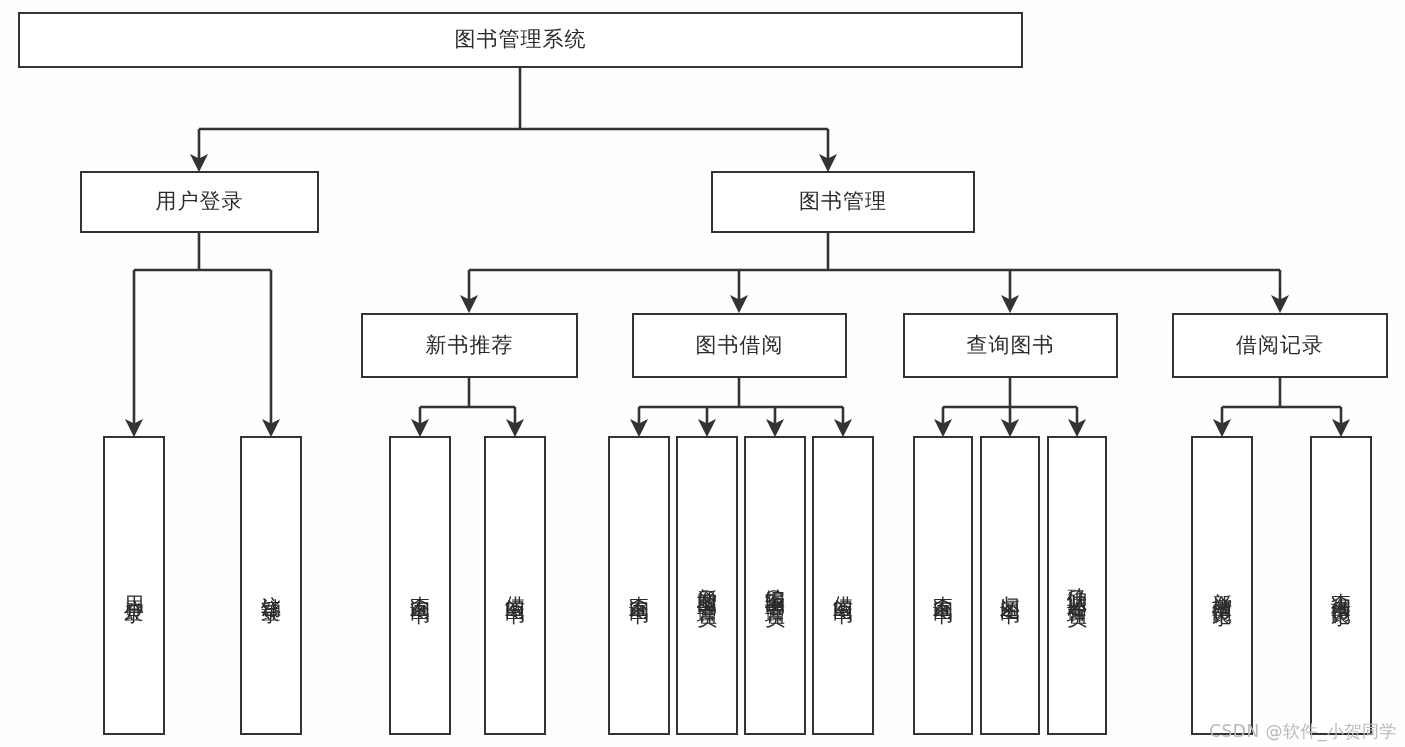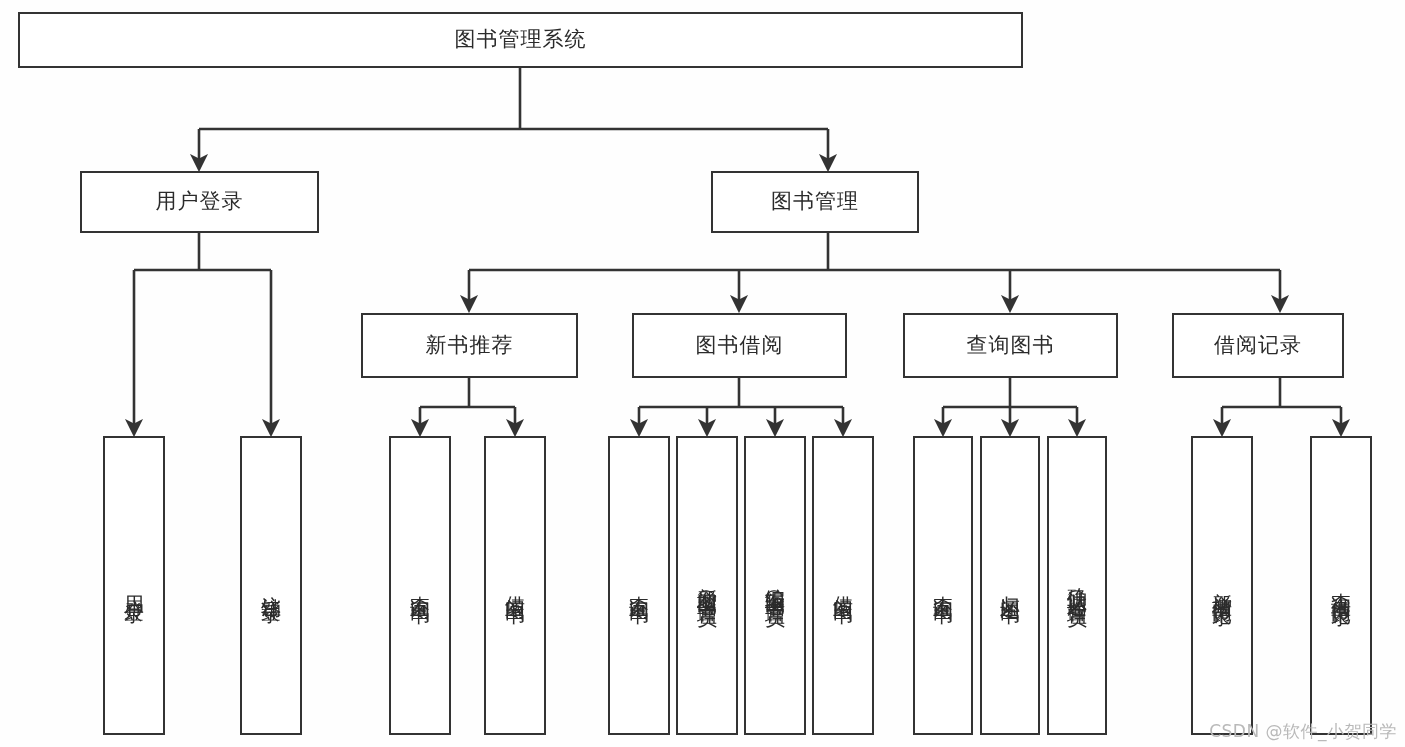--- a/index.html
+++ b/index.html
@@ -121,34 +121,34 @@
     </g>
   </svg>
 
   <div class="node node-h" style="left:18px; top:12px; width:1005px; height:56px;">
     <span>图书管理系统</span>
   </div>
 
   <div class="node node-h" style="left:80px; top:171px; width:239px; height:62px;">
     <span>用户登录</span>
   </div>
-  <div class="node node-h" style="left:711px; top:171px; width:208px; height:62px;">
+  <div class="node node-h" style="left:711px; top:171px; width:264px; height:62px;">
     <span>图书管理</span>
   </div>
 
   <div class="node node-h" style="left:632px; top:313px; width:215px; height:65px;">
     <span>图书借阅</span>
   </div>
   <div class="node node-h" style="left:361px; top:313px; width:217px; height:65px;">
     <span>新书推荐</span>
   </div>
   <div class="node node-h" style="left:903px; top:313px; width:215px; height:65px;">
     <span>查询图书</span>
   </div>
-  <div class="node node-h" style="left:1172px; top:313px; width:172px; height:65px;">
+  <div class="node node-h" style="left:1172px; top:313px; width:216px; height:65px;">
     <span>借阅记录</span>
   </div>
 
   <div class="node node-v" style="left:103px; top:436px; width:62px; height:299px;">
     <span>用户登录</span>
   </div>
   <div class="node node-v" style="left:240px; top:436px; width:62px; height:299px;">
     <span>注销登录</span>
   </div>
 

